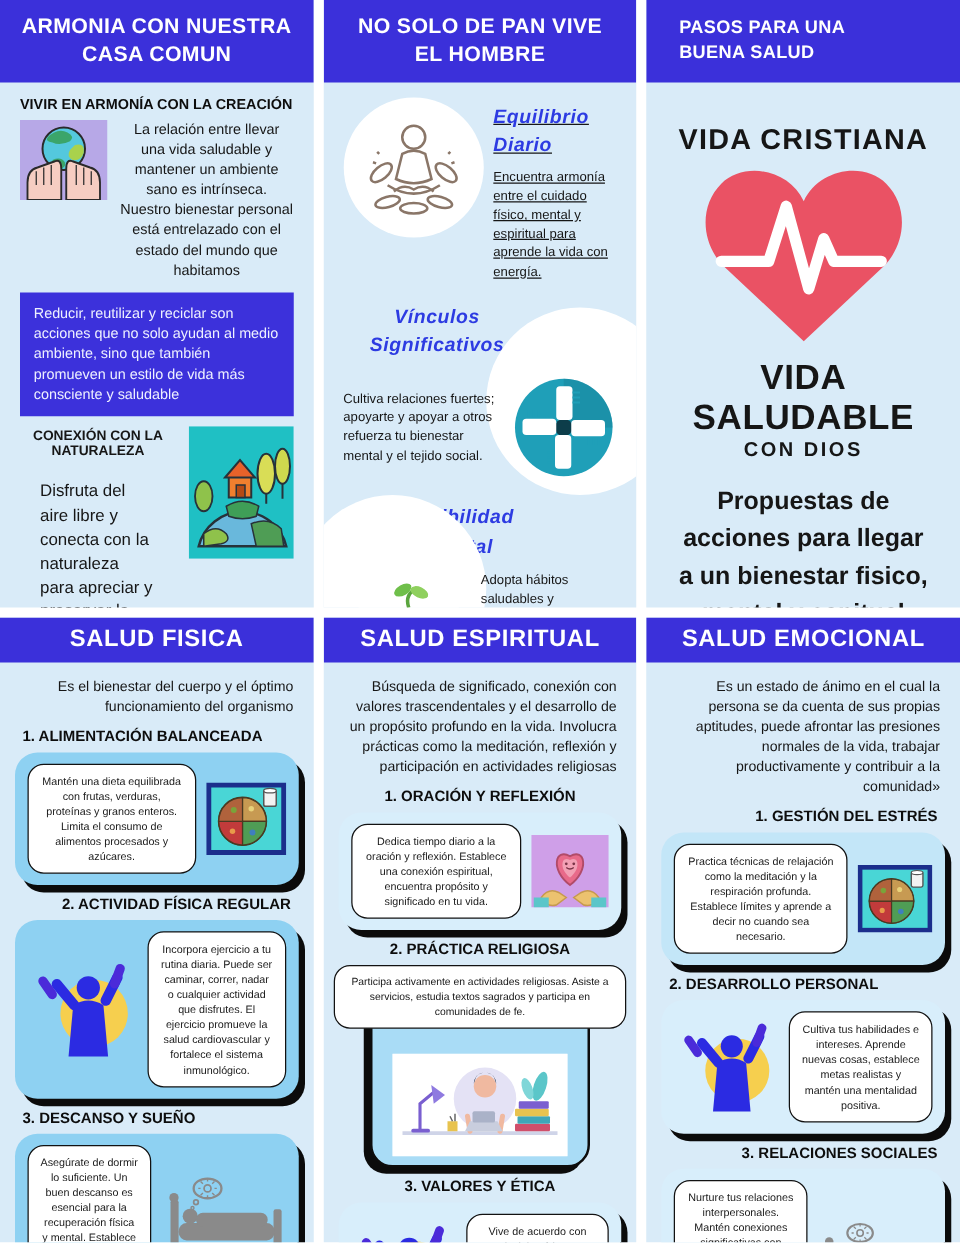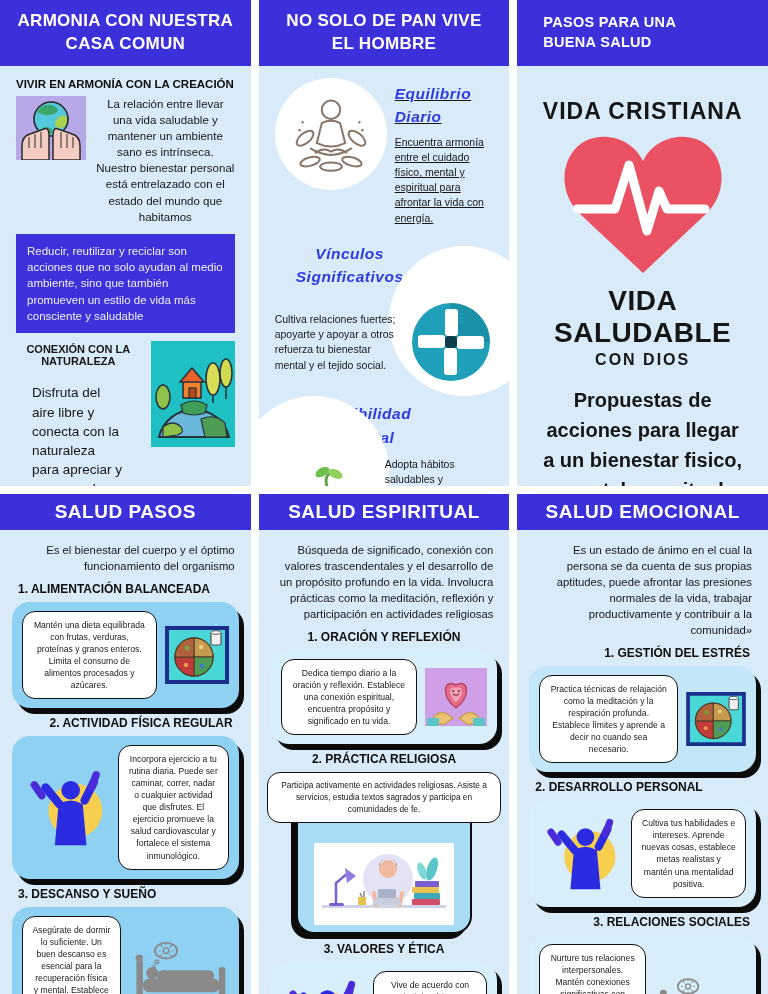--- a/index.html
+++ b/index.html
@@ -174,21 +174,21 @@
             <ellipse cx="24" cy="60" rx="12" ry="6" transform="rotate(-40 24 60)"></ellipse>
             <ellipse cx="86" cy="60" rx="12" ry="6" transform="rotate(40 86 60)"></ellipse>
             <ellipse cx="30" cy="88" rx="12" ry="5" transform="rotate(-15 30 88)"></ellipse>
             <ellipse cx="80" cy="88" rx="12" ry="5" transform="rotate(15 80 88)"></ellipse>
             <ellipse cx="55" cy="94" rx="13" ry="5"></ellipse>
             <path d="M20,40 l2,2 M90,40 l-2,2 M16,50 l3,1 M94,50 l-3,1"></path>
           </svg>
         </div>
         <div class="p2-col">
           <div class="script-title">Equilibrio Diario</div>
-          <p class="p2-text">Encuentra armonía entre el cuidado físico, mental y espiritual para afrontar la vida con energía.</p>
+          <p class="p2-text">Encuentra armonía entre el cuidado físico, mental y espiritual para aprende la vida con energía.</p>
         </div>
       </div>
       <div class="script-title p2-h2">Vínculos Significativos</div>
       <div class="p2-row2">
         <p class="p2-text">Cultiva relaciones fuertes; apoyarte y apoyar a otros refuerza tu bienestar mental y el tejido social.</p>
         <span class="iconbox">
           <svg width="84" height="84" viewBox="0 0 84 84">
             <circle cx="42" cy="42" r="39" fill="#1f9fb8"></circle>
             <path d="M42,3 A39,39 0 0,1 81,42 L42,42 Z" fill="#17859c" opacity=".55"></path>
             <circle cx="42" cy="42" r="7" fill="#0d3d4a"></circle>
@@ -236,21 +236,21 @@
         </svg>
       </span>
       <div class="vs-title">VIDA SALUDABLE</div>
       <div class="vs-sub">CON DIOS</div>
       <p class="p3-desc">Propuestas de acciones para llegar a un bienestar fisico, mental y espitual</p>
       <p class="p3-quote">"Todo lo puedo en Cristo que me fortalece." Filipenses 4:13</p>
     </div>
   </div>
 
   <div class="panel">
-    <div class="midbar">SALUD PASOS</div>
+    <div class="midbar">SALUD FISICA</div>
     <div class="r2-content">
       <p class="intro">Es el bienestar del cuerpo y el óptimo funcionamiento del organismo</p>
       <div class="item-label">1. ALIMENTACIÓN BALANCEADA</div>
       <div class="card sky">
         <div class="bubble">Mantén una dieta equilibrada con frutas, verduras, proteínas y granos enteros. Limita el consumo de alimentos procesados y azúcares.</div>
         <span class="iconbox"><svg width="64" height="58" viewBox="0 0 64 58">
               <use href="#svg-plate"></use>
             </svg></span>
       </div>
       <div class="item-label right">2. ACTIVIDAD FÍSICA REGULAR</div>

